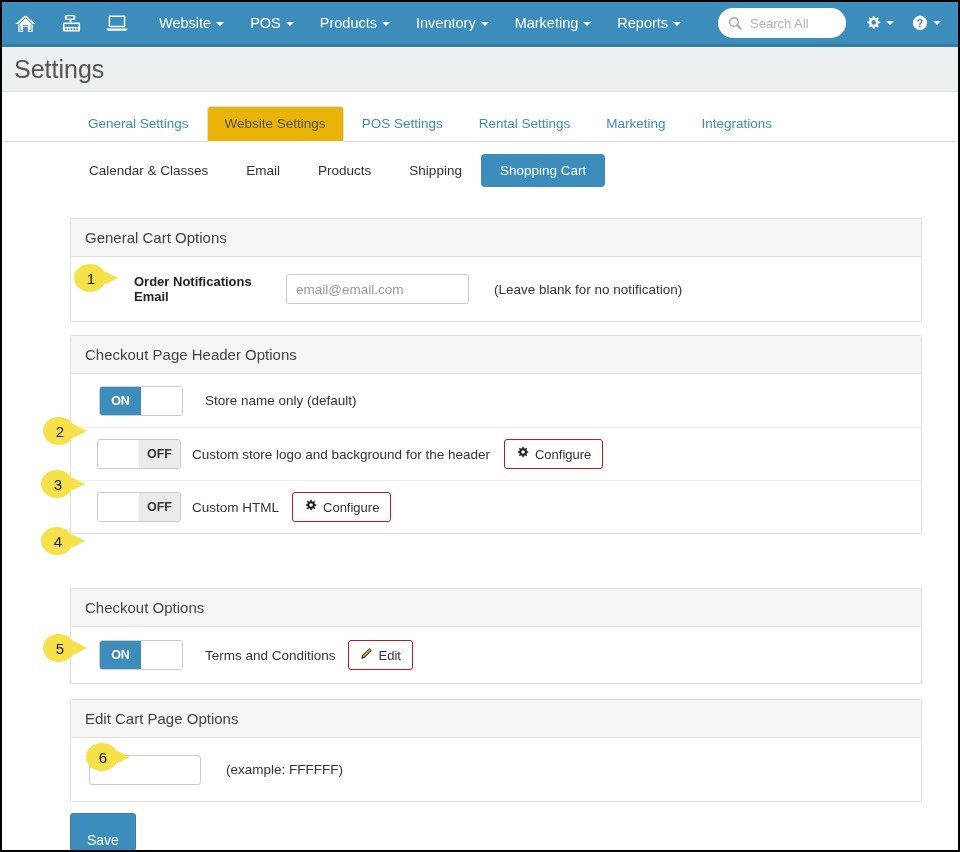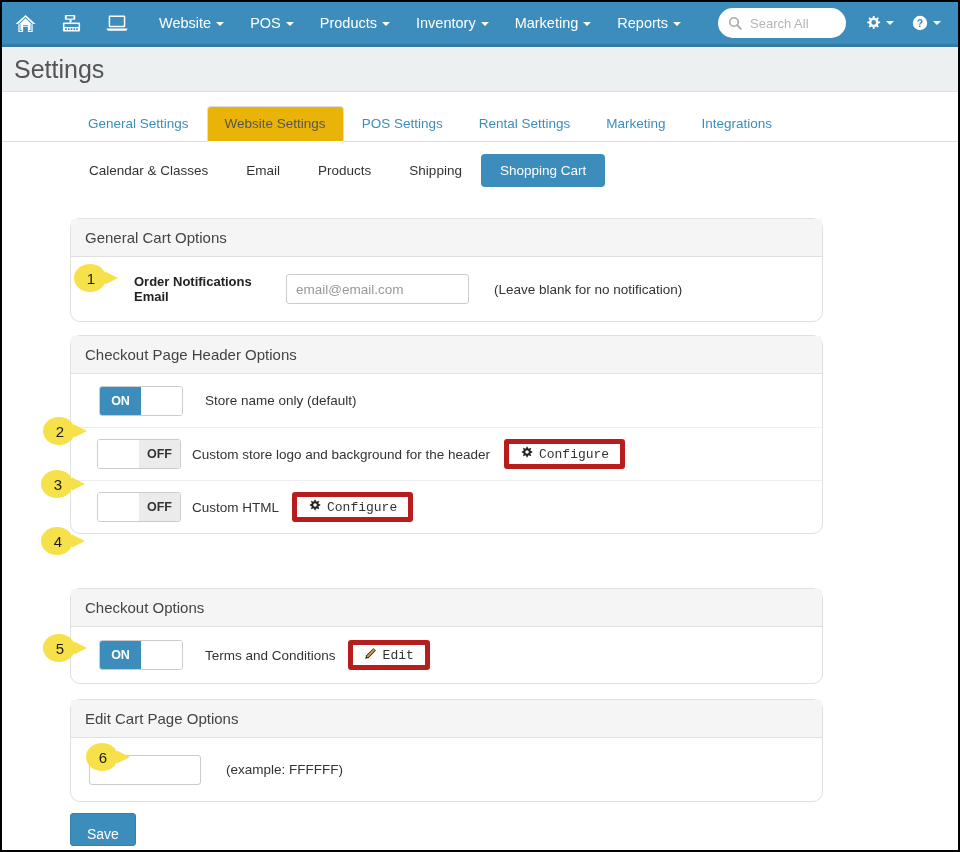--- a/index.html
+++ b/index.html
@@ -152,24 +152,24 @@
   }
   .subtab.active {
     background: #3c8dbc;
     color: #ffffff;
   }
 
   
   .panel {
     position: absolute;
     left: 68px;
-    width: 753px;
+    width: 852px;
     background: #ffffff;
     border: 1px solid #e0e0e0;
-    border-radius: 10px;
+    border-radius: 1px;
   }
   .panel-heading {
     background: #f5f5f5;
     border-bottom: 1px solid #e0e0e0;
     padding: 10px 14px;
     font-size: 15px;
     color: #444444;
     border-radius: 3px 3px 0 0;
   }
   .panel-row {
@@ -241,36 +241,36 @@
   .toggle.off .half-off {
     background: #ebebeb;
     color: #333333;
   }
 
   
   .btn-default {
     height: 30px;
     padding: 0 11px;
     background: #ffffff;
-    border: 5px solid #b91c1c;
+    border: 1px solid #b91c1c;
     border-radius: 3px;
     font-size: 13px;
     color: #333333;
     display: inline-flex;
     align-items: center;
     gap: 6px;
     cursor: pointer;
-    font-family: Liberation Mono, monospace;
+    font-family: Liberation Sans, sans-serif;
     white-space: nowrap;
   }
   .btn-primary {
     position: absolute;
     left: 68px;
     height: 33px;
-    padding: 12px 16px;
+    padding: 18px 16px;
     background: #3c8dbc;
     border: 1px solid #367fa9;
     border-radius: 3px;
     color: #ffffff;
     font-size: 14px;
     cursor: pointer;
     font-family: "Liberation Sans", sans-serif;
     text-align: right;
   }
 

